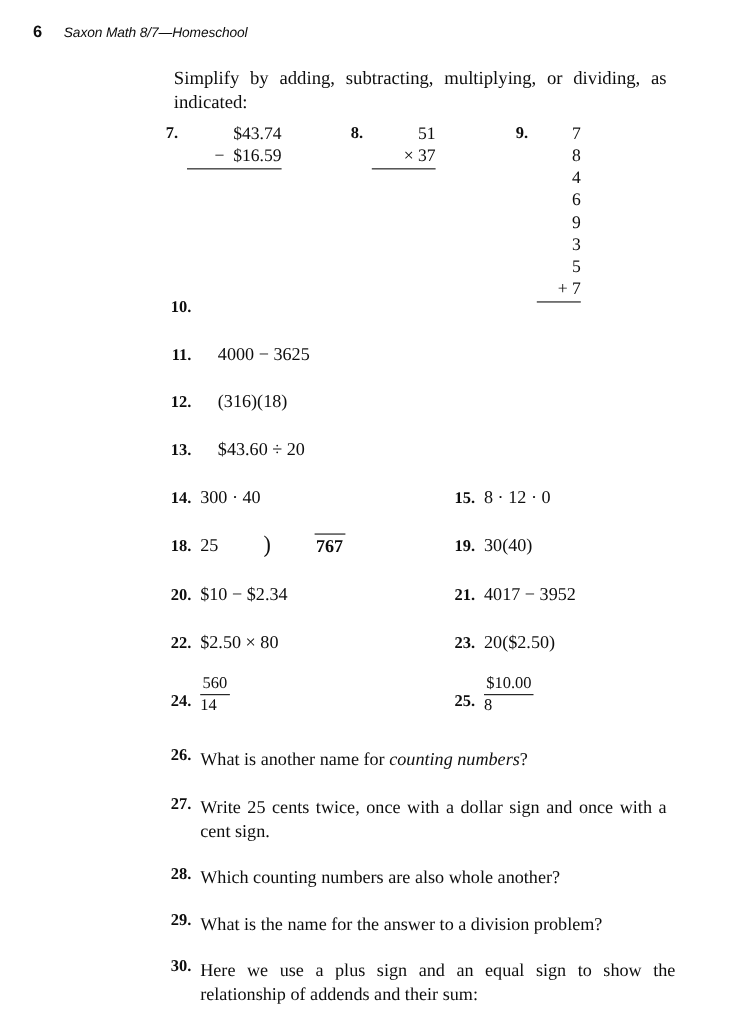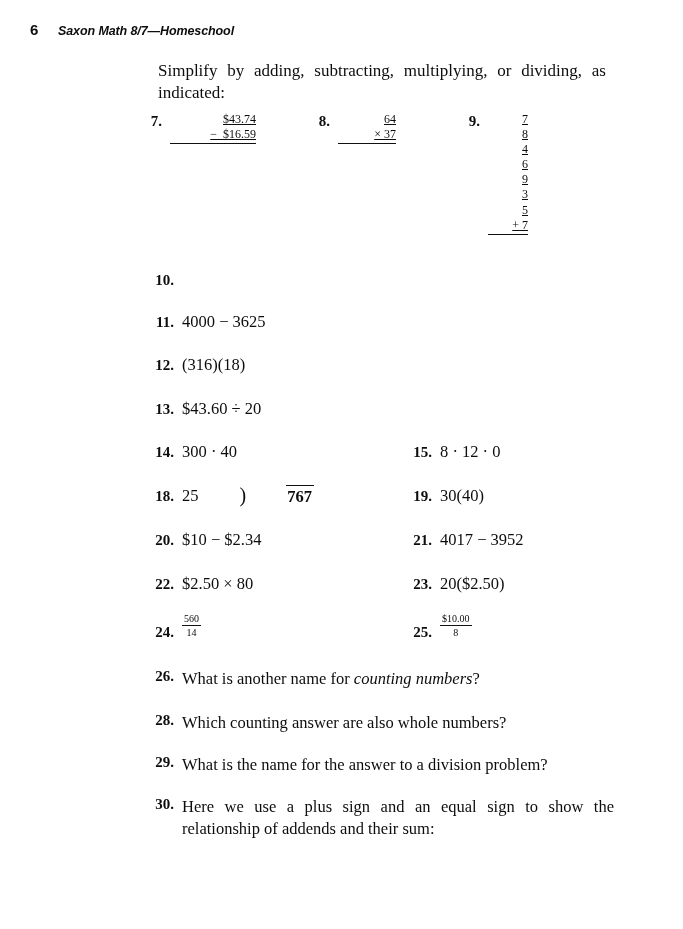--- a/index.html
+++ b/index.html
@@ -28,21 +28,21 @@
   }
   .runhead-page {
     font-family: "Liberation Sans", "DejaVu Sans", sans-serif;
     font-weight: bold;
     font-size: 15px;
     line-height: 1;
     width: 28px;
   }
   .runhead-title {
     font-family: "Liberation Sans", "DejaVu Sans", sans-serif;
-    font-weight: bold;
+    font-weight: normal;
     font-style: italic;
     font-size: 12.5px;
     letter-spacing: -0.1px;
   }
 
   
   .bodycol {
     position: absolute;
     left: 128px;
     top: 60px;
@@ -70,24 +70,23 @@
   }
   .vprob-num {
     font-weight: bold;
     font-size: 15px;
     line-height: 1.25;
     text-align: right;
     padding-right: 8px;
     min-width: 22px;
   }
   .vstack {
-    font-size: 12px;
+    font-size: 16px;
     line-height: 1.26;
     text-align: right;
-    text-decoration: underline;
   }
   .vstack .vline {
     white-space: pre;
     display: block;
   }
   .vstack .ruled {
     border-bottom: 1.3px solid #111;
     padding-bottom: 1px;
     display: block;
     white-space: pre;
@@ -99,20 +98,21 @@
   .vprob.p8 .vstack { min-width: 58px; }
   .vprob.p9 { left: 330px; top: 0; }
   .vprob.p9 .vstack { min-width: 40px; }
 
   
   .single {
     position: relative;
     display: flex;
     align-items: baseline;
     margin-bottom: 22px;
+    gap: 16px;
   }
   .pnum {
     font-weight: bold;
     font-size: 15px;
     text-align: right;
     width: 46px;
     padding-right: 8px;
     flex: 0 0 auto;
   }
   .pbody {
@@ -151,22 +151,21 @@
   }
   .longdiv .dividend {
     border-top: 1.3px solid #111;
     padding: 0 2px 0 1px;
     font-weight: bold;
   }
 
   
   .frac {
     display: inline-block;
-    text-align: center;
-    font-size: 10px;
+    font-size: 15px;
     line-height: 1.15;
     vertical-align: middle;
     position: relative;
     top: -3px;
   }
   .frac .num {
     display: block;
     border-bottom: 1.3px solid #111;
     padding: 0 2px 1px 2px;
   }
@@ -211,21 +210,21 @@
       <div class="vprob-num">7.</div>
       <div class="vstack">
         <span class="vline">$43.74</span>
         <span class="ruled">−  $16.59</span>
       </div>
     </div>
 
     <div class="vprob p8">
       <div class="vprob-num">8.</div>
       <div class="vstack">
-        <span class="vline">64</span>
+        <span class="vline">51</span>
         <span class="ruled">× 37</span>
       </div>
     </div>
 
     <div class="vprob p9">
       <div class="vprob-num">9.</div>
       <div class="vstack">
         <span class="vline">7</span>
         <span class="vline">8</span>
         <span class="vline">4</span>
@@ -324,24 +323,28 @@
         </span>
       </div>
     </div>
   </div>
 
   <div class="word spacer-26">
     <div class="pnum">26.</div>
     <div class="wbody noj"><span>What is another name for </span><em>counting numbers</em><span>?</span></div>
   </div>
 
+  <div class="word">
+    <div class="pnum">27.</div>
+    <div class="wbody"><span>Write 25 cents twice, once with a dollar sign and once with a cent sign.</span></div>
+  </div>
 
   <div class="word">
     <div class="pnum">28.</div>
-    <div class="wbody noj"><span>Which counting answer are also whole numbers?</span></div>
+    <div class="wbody noj"><span>Which counting numbers are also whole another?</span></div>
   </div>
 
   <div class="word">
     <div class="pnum">29.</div>
     <div class="wbody noj"><span>What is the name for the answer to a division problem?</span></div>
   </div>
 
   <div class="word">
     <div class="pnum">30.</div>
     <div>

